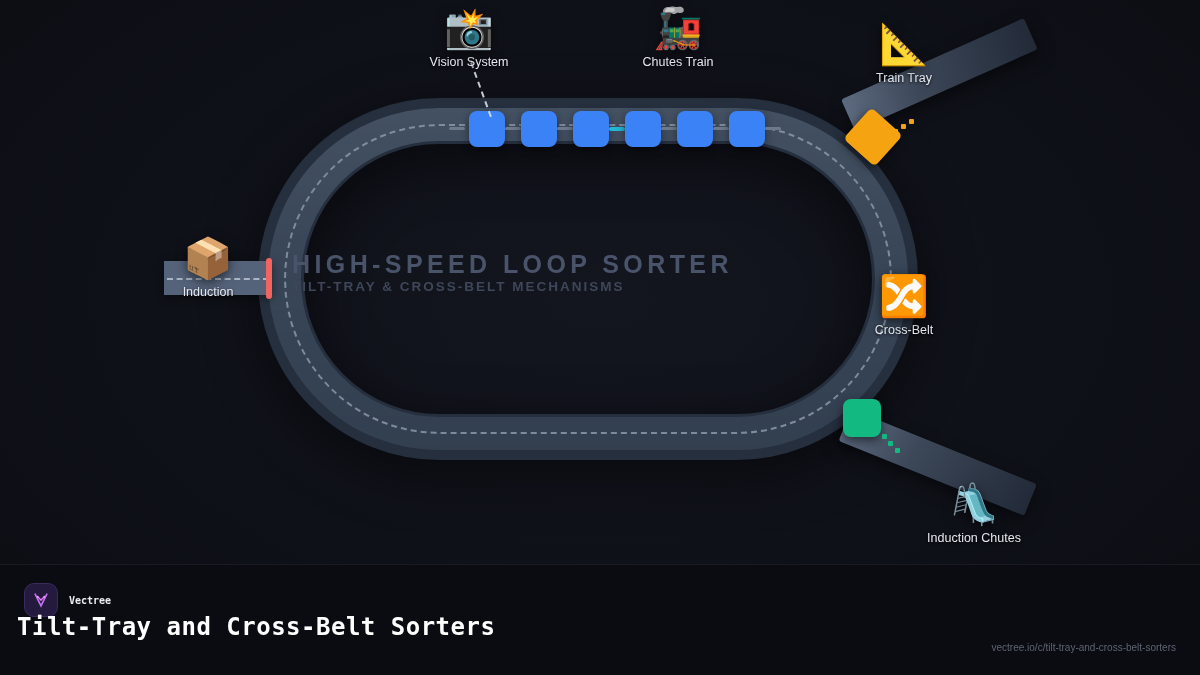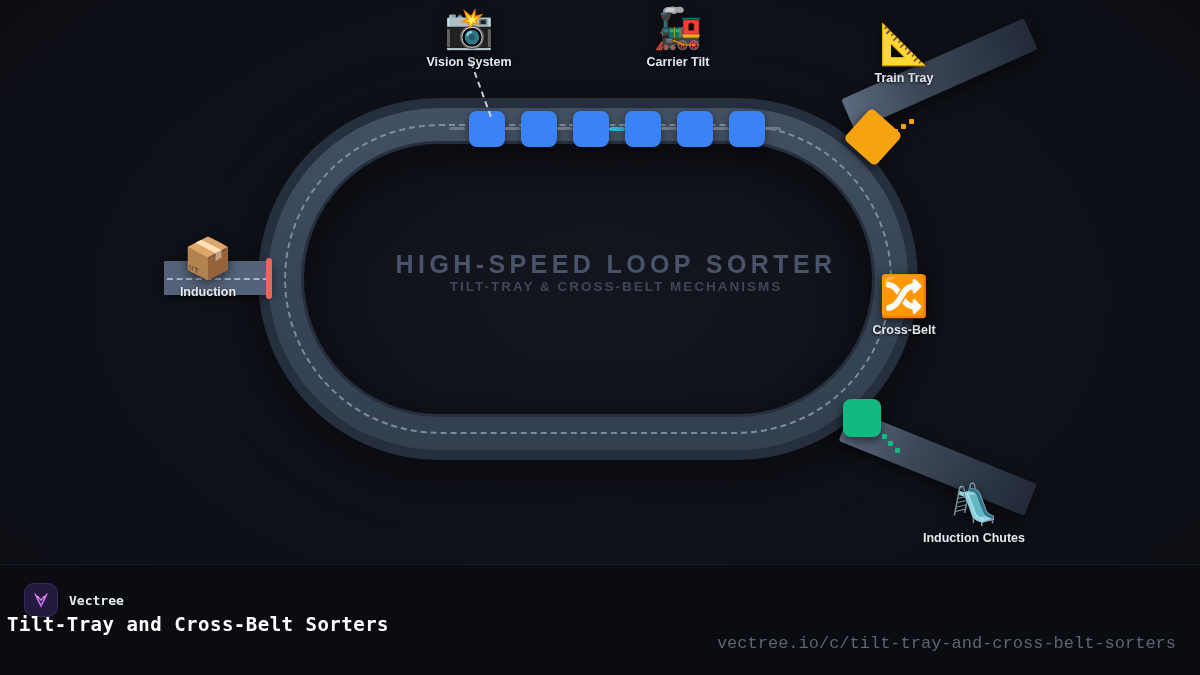--- a/index.html
+++ b/index.html
@@ -54,24 +54,23 @@
   .loop-dash {
     inset: 26px;
     border: 1px dashed #8b97aa;
     opacity: .85;
     border-width: 2px;
   }
 
   
   #center-text {
     position: absolute;
-    left: 316px;
+    left: 292px;
     top: 250px;
     width: 600px;
-    text-align: center;
     pointer-events: none;
   }
   #loop-title {
     font-size: 25px;
     font-weight: bold;
     letter-spacing: 4.4px;
     color: #49536a;
   }
   #loop-sub {
     font-size: 13.5px;
@@ -160,21 +159,21 @@
   .node .glyph {
     font-size: 40px;
     line-height: 1;
     display: block;
     filter: drop-shadow(0 3px 6px rgba(0,0,0,0.6));
   }
   .node .cap {
     display: block;
     margin-top: 7px;
     font-size: 12.5px;
-    font-weight: bold;
+    font-weight: normal;
     color: #e6eaf1;
     text-shadow: 0 1px 3px rgba(0,0,0,0.9);
     white-space: nowrap;
   }
 
   #vision-link {
     position: absolute;
     left: 470px;
     top: 62px;
     width: 2px;
@@ -205,41 +204,41 @@
     width: 32px; height: 32px;
     border-radius: 10px;
     background: #241a3d;
     border: 1px solid #3a2b5e;
     display: flex;
     align-items: center;
     justify-content: center;
   }
   #brand-name {
     font-family: "DejaVu Sans Mono", monospace;
-    font-size: 13px;
+    font-size: 10px;
     font-weight: bold;
     color: #e9ecf3;
   }
   #footer-title {
     position: absolute;
-    left: 7px;
+    left: 17px;
     top: 48px;
     font-family: "DejaVu Sans Mono", monospace;
-    font-size: 19px;
+    font-size: 24px;
     font-weight: bold;
     letter-spacing: 0.5px;
     color: #ffffff;
     white-space: nowrap;
   }
   #footer-url {
     position: absolute;
     right: 24px;
     bottom: 22px;
-    font-family: Liberation Mono, monospace;
-    font-size: 17px;
+    font-family: Liberation Sans, sans-serif;
+    font-size: 10px;
     color: #5d6472;
     white-space: nowrap;
   }
 </style>
 </head>
 <body>
 
 <div id="stage">
 
   <div id="loop-wrap">
@@ -288,21 +287,21 @@
 
   <div id="vision-link"></div>
 
   <div class="node" style="left:409px; top:8px; width:120px;">
     <span class="glyph">📸</span>
     <span class="cap">Vision System</span>
   </div>
 
   <div class="node" style="left:618px; top:8px; width:120px;">
     <span class="glyph">🚂</span>
-    <span class="cap">Carrier Tilt</span>
+    <span class="cap">Chutes Train</span>
   </div>
 
   <div class="node" style="left:844px; top:24px; width:120px;">
     <span class="glyph">📐</span>
     <span class="cap">Train Tray</span>
   </div>
 
   <div class="node" style="left:844px; top:276px; width:120px;">
     <span class="glyph">🔀</span>
     <span class="cap">Cross-Belt</span>

